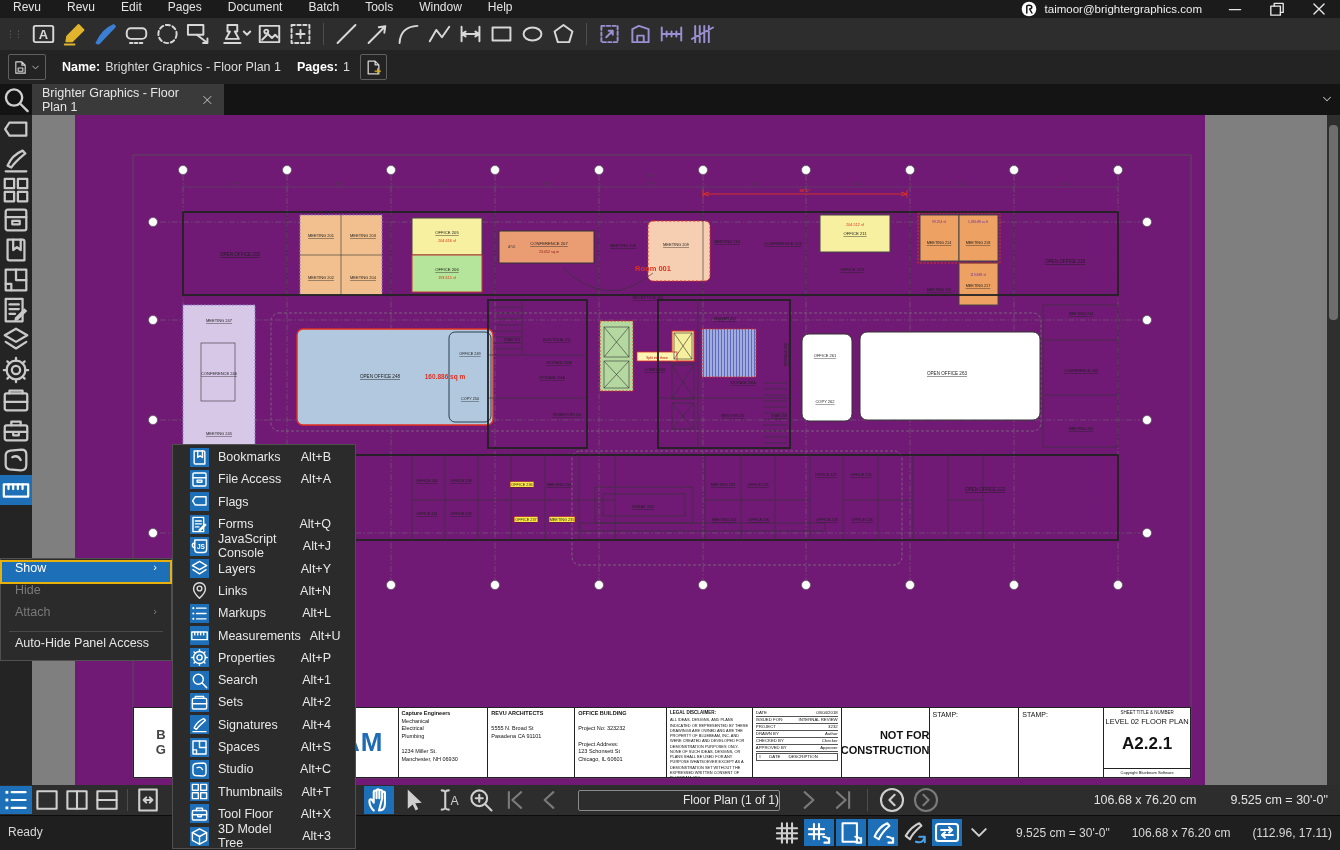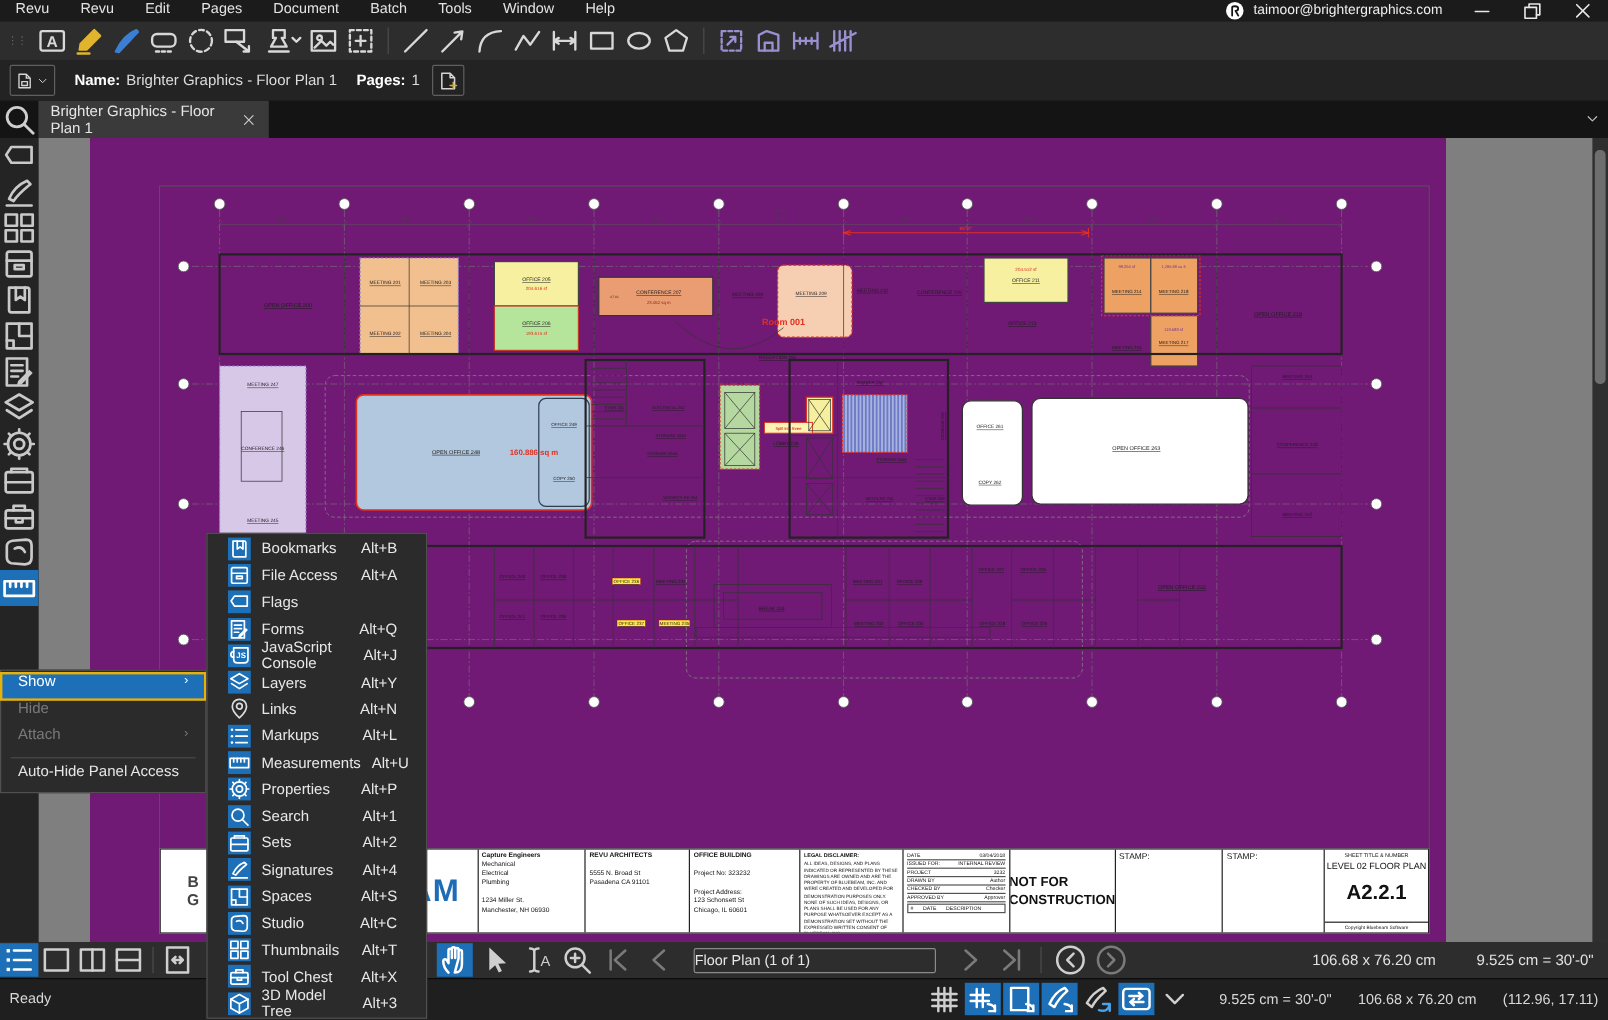--- a/index.html
+++ b/index.html
@@ -60,21 +60,21 @@
   .tb-cell:last-child{border-right:none;}
   .tb-bold{font-weight:bold;}
   .brlogo{display:flex;flex-direction:column;align-items:center;justify-content:center;
           font-weight:bold;font-size:13px;letter-spacing:4px;color:#444;line-height:1.1;}
   .bluebeam{display:flex;align-items:center;justify-content:center;height:100%;
             color:#1e6cb5;font-weight:bold;font-size:26px;letter-spacing:1px;}
   .legalbody{font-size:3.9px;line-height:1.35;margin-top:1px;}
   .apprrow{display:flex;justify-content:space-between;border-bottom:0.5px solid #555;font-size:4.3px;}
   .apprfoot{display:flex;gap:8px;border:0.5px solid #555;margin-top:1px;font-size:4.3px;padding:0 2px;}
   .nfc{display:flex;align-items:center;justify-content:center;height:100%;
-       font-weight:bold;font-size:11px;text-align:left;line-height:1.3;}
+       font-weight:bold;font-size:11px;text-align:right;line-height:1.3;}
   .sheetcell{display:flex;flex-direction:column;align-items:center;text-align:center;padding:0;}
   .sheethead{font-size:4.5px;margin-top:2px;}
   .sheettitle{font-size:7.5px;margin-top:1px;line-height:1.25;}
   .sheetnum{font-size:17px;font-weight:bold;margin-top:5px;}
   .sheetcopy{font-size:4px;border-top:1px solid #222;width:100%;margin-top:auto;padding:1px 0;}
   
   .ctxmenu{position:absolute;left:0;top:558px;width:172px;background:#2b2b2b;border:1px solid #505050;
            box-sizing:border-box;z-index:40;font-size:12.5px;padding:2px 0;}
   .ctx-item{height:22px;display:flex;padding:0 14px;color:#e6e6e6;}
   .ctx-item.hl{background:#1d70b7;outline:2px solid #e7b10a;outline-offset:-1px;color:#fff;}
@@ -91,21 +91,21 @@
   .sm-icon svg{width:14px;height:14px;}
   .sm-label{flex:1;}
   
   .bottombar{position:absolute;left:0;top:785px;right:0;height:30px;background:#2d2d2d;z-index:10;}
   .bb-left{position:absolute;left:0;top:0;height:30px;display:flex;align-items:center;}
   .bb-center{position:absolute;left:364px;top:0;height:30px;display:flex;align-items:center;gap:4px;}
   .bb-btn{width:30px;height:28px;display:flex;align-items:center;justify-content:center;color:#cfcfcf;}
   .bb-btn svg{width:18px;height:18px;}
   .bb-btn.active{background:#1d70b7;color:#fff;}
   .bb-btn.dim{color:#7a7a7a;}
-  .page-field{width:200px;height:19px;border:1px solid #8a8a8a;border-radius:2px;text-align:left;
+  .page-field{width:200px;height:19px;border:1px solid #8a8a8a;border-radius:2px;text-align:right;
               font-size:12px;color:#e8e8e8;line-height:19px;margin:0 10px;}
   .bb-right{position:absolute;right:12px;top:0;height:30px;display:flex;align-items:center;gap:34px;
             font-size:12.5px;color:#e2e2e2;}
   
   .statusbar{position:absolute;left:0;top:815px;right:0;height:35px;background:#1f1f1f;
              border-top:1px solid #0c0c0c;font-size:12px;color:#d8d8d8;z-index:10;}
   .sb-left{position:absolute;left:8px;top:9px;}
   .sb-right{position:absolute;right:8px;top:0;height:33px;display:flex;align-items:center;gap:22px;}
   .sb-icons{display:flex;gap:2px;align-items:center;}
   .sb-btn{width:30px;height:27px;display:flex;align-items:center;justify-content:center;color:#cfcfcf;}
@@ -1076,21 +1076,21 @@
         <span class="sm-label">Thumbnails</span>
         <span>Alt+T</span>
       </div>
       <div class="sm-item">
         <span class="sm-icon">
           <svg viewBox="0 0 16 16" fill="none" stroke="currentColor" stroke-width="1.2" stroke-linecap="round" stroke-linejoin="round" style="width:100%;height:100%;display:block">
             <rect x="2" y="5.5" width="12" height="8" rx="1"></rect>
             <path d="M5.5 5.5 V3.5 H10.5 V5.5 M2 9 H14 M6.5 9 v1.8 h3 V9"></path>
           </svg>
         </span>
-        <span class="sm-label">Tool Chest</span>
+        <span class="sm-label">Tool Floor</span>
         <span>Alt+X</span>
       </div>
       <div class="sm-item">
         <span class="sm-icon">
           <svg viewBox="0 0 16 16" fill="none" stroke="currentColor" stroke-width="1.2" stroke-linecap="round" stroke-linejoin="round" style="width:100%;height:100%;display:block">
             <path d="M8 1.5 L14 4.8 V11.2 L8 14.5 L2 11.2 V4.8 Z"></path>
             <path d="M8 8 L14 4.8 M8 8 L2 4.8 M8 8 V14.5"></path>
           </svg>
         </span>
         <span class="sm-label">3D Model Tree</span>

